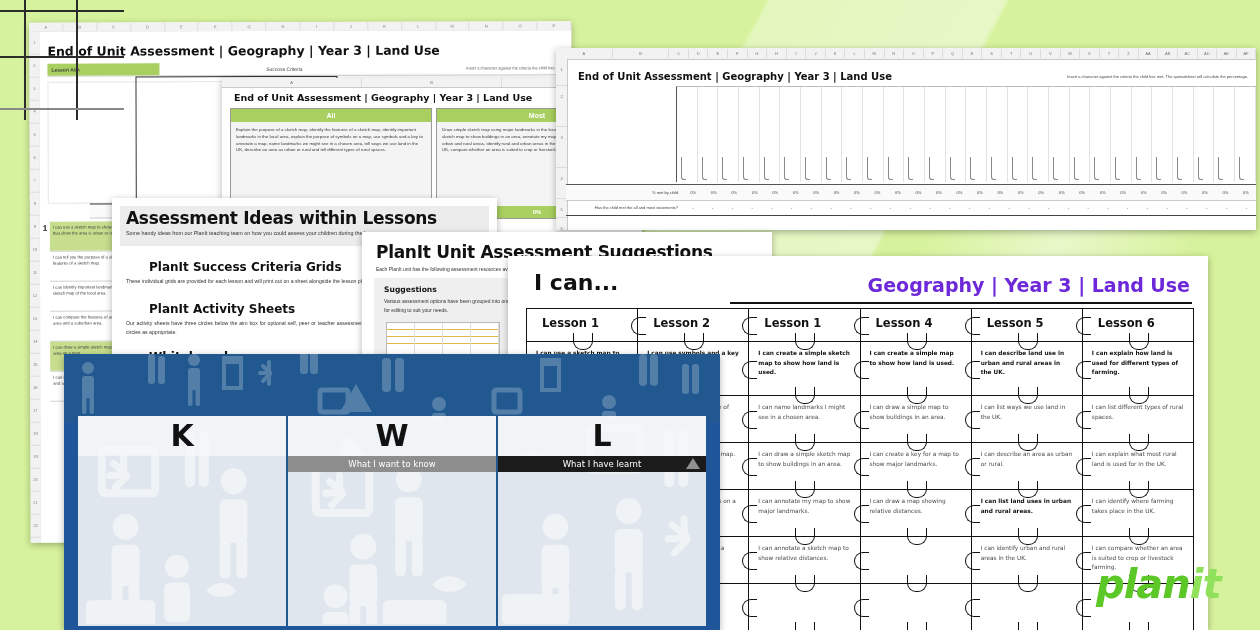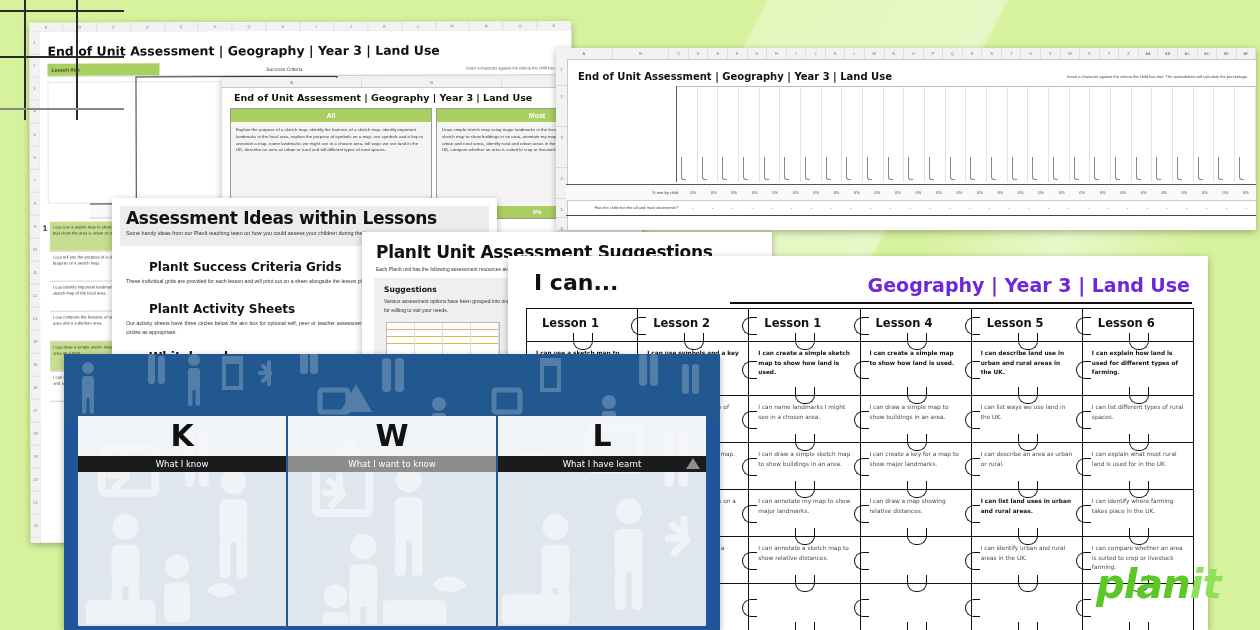--- a/index.html
+++ b/index.html
@@ -798,21 +798,20 @@
               <line x1="46" y1="42" x2="46" y2="58"></line>
                 <line x1="36" y1="48" x2="48" y2="58"></line>
               <line x1="32" y1="60" x2="48" y2="59"></line>
                 <line x1="38" y1="72" x2="49" y2="61"></line>
             </g>
             <path d="M130 176 c8 -10 22 -10 30 0 c-4 8 -24 10 -30 0 z"></path>
             <rect x="8" y="186" width="70" height="30" rx="5"></rect>
           </g>
         </svg>
         <div class="letter">K</div>
-        <div class="cap">What I know</div>
       </div>
 
       <div class="kwl-col mid">
         <svg class="kwl-icons" viewBox="0 0 210 210" preserveAspectRatio="none">
           <g fill="#ffffff">
             <g>
                 <circle cx="122" cy="64" r="13"></circle>
                 <rect x="108" y="82" width="28" height="44" rx="6"></rect>
                 <rect x="108" y="122" width="11" height="40" rx="5"></rect>
                 <rect x="125" y="122" width="11" height="40" rx="5"></rect>

